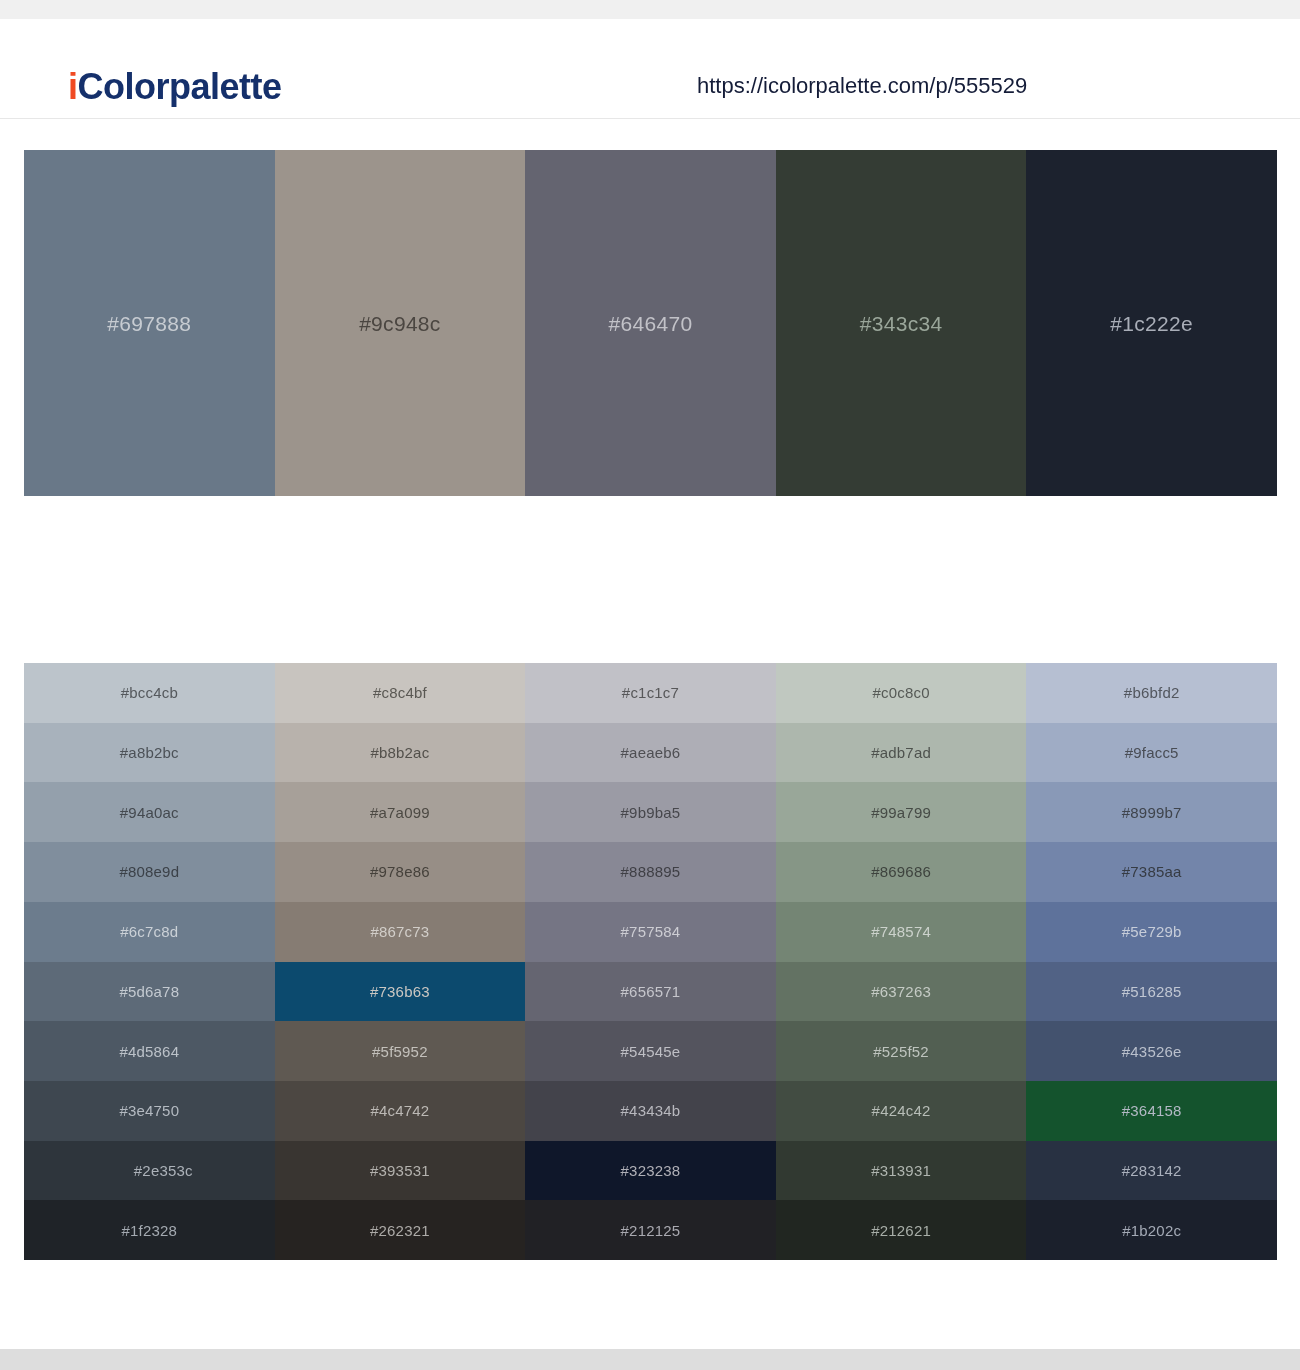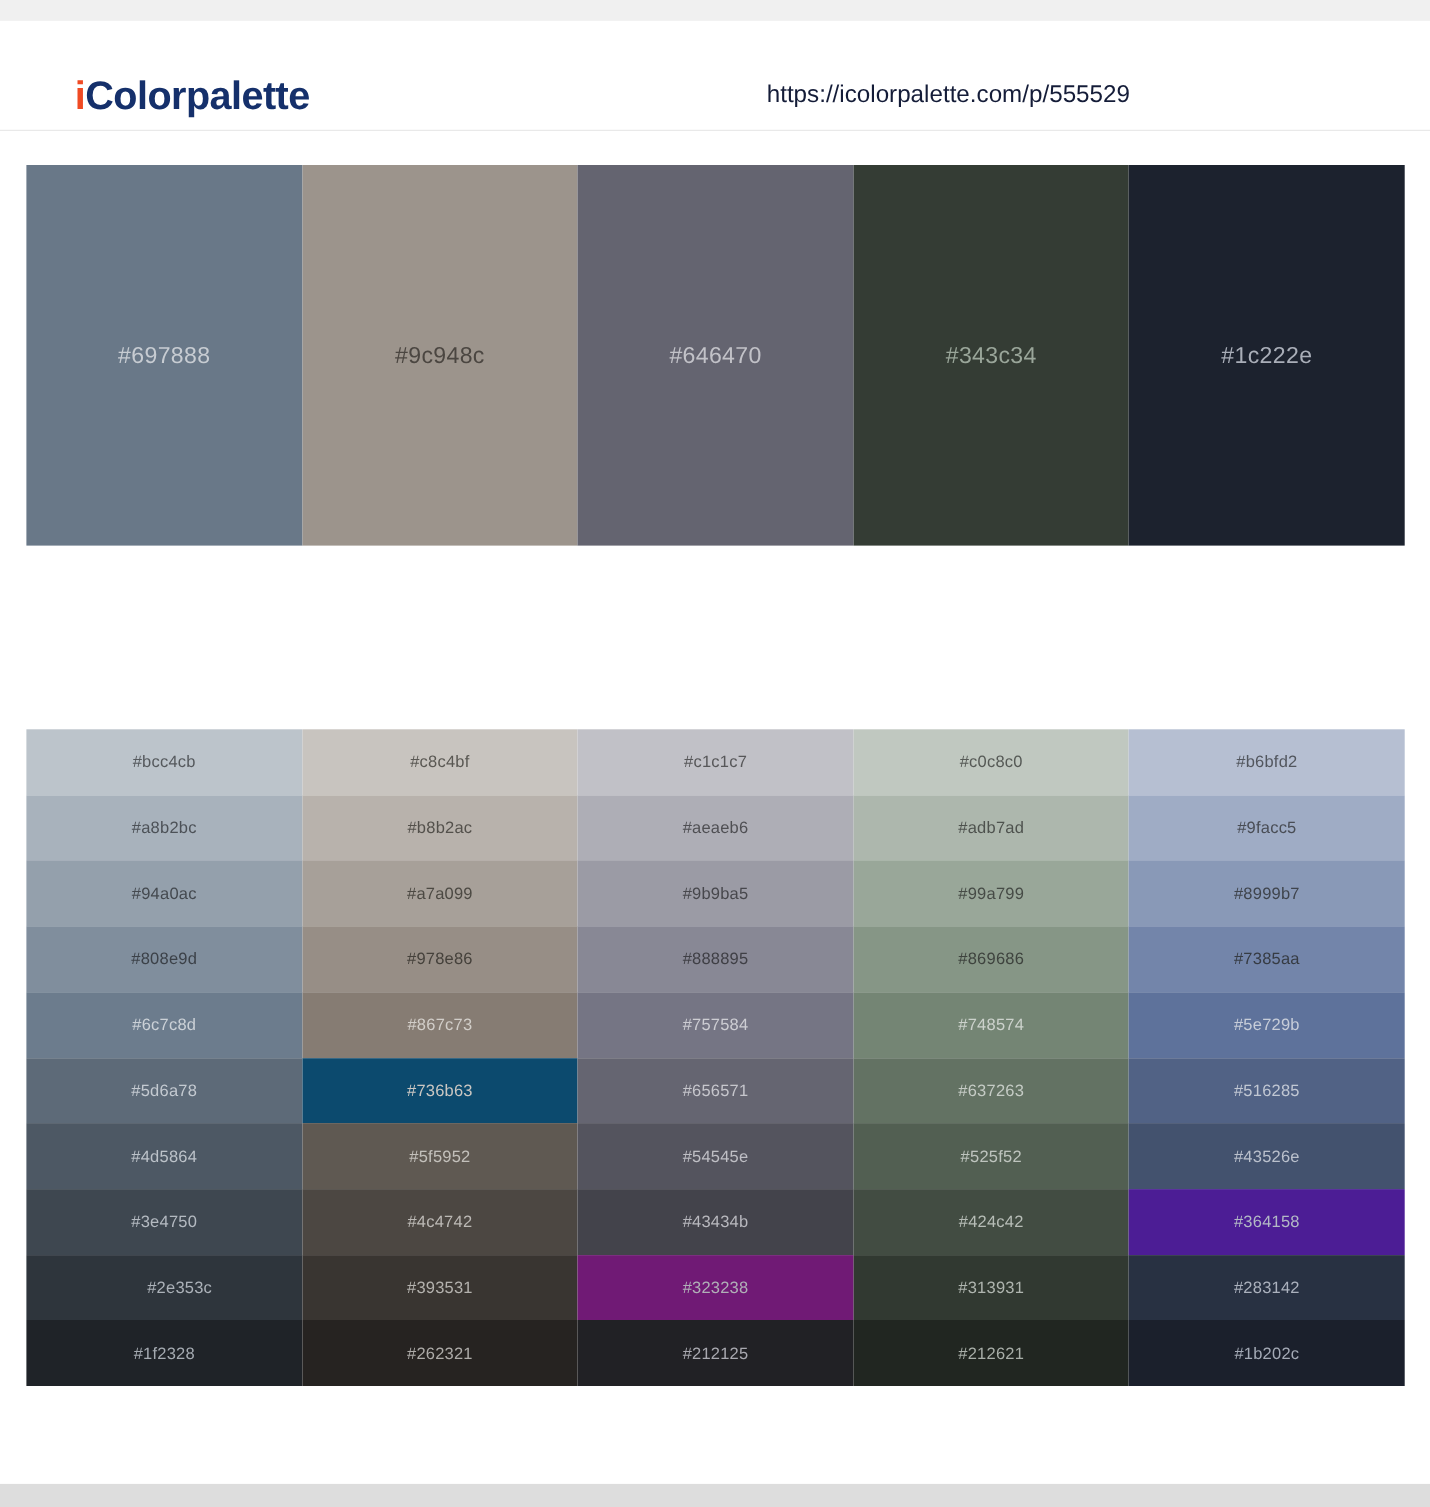--- a/index.html
+++ b/index.html
@@ -234,21 +234,21 @@
         </div>
         <div class="shade-cell" style="background: rgb(101, 101, 113);">
           <span class="hex" style="color: rgb(198, 198, 204);">#656571</span>
         </div>
         <div class="shade-cell" style="background: rgb(84, 84, 94);">
           <span class="hex" style="color: rgb(191, 191, 197);">#54545e</span>
         </div>
         <div class="shade-cell" style="background: rgb(67, 67, 75);">
           <span class="hex" style="color: rgb(184, 184, 190);">#43434b</span>
         </div>
-        <div class="shade-cell" style="background: #701a75;">
+        <div class="shade-cell" style="background: #0f172a;">
           <span class="hex" style="color: rgb(176, 176, 183);">#323238</span>
         </div>
         <div class="shade-cell" style="background: rgb(33, 33, 37);">
           <span class="hex" style="color: rgb(169, 169, 176);">#212125</span>
         </div>
       </div>
       <div class="shade-col">
         <div class="shade-cell" style="background: rgb(192, 200, 192);">
           <span class="hex" style="color: rgb(86, 90, 86);">#c0c8c0</span>
         </div>
@@ -295,21 +295,21 @@
         </div>
         <div class="shade-cell" style="background: rgb(94, 114, 155);">
           <span class="hex" style="color: rgb(199, 205, 217);">#5e729b</span>
         </div>
         <div class="shade-cell" style="background: rgb(81, 98, 133);">
           <span class="hex" style="color: rgb(193, 199, 211);">#516285</span>
         </div>
         <div class="shade-cell" style="background: rgb(67, 82, 110);">
           <span class="hex" style="color: rgb(186, 192, 204);">#43526e</span>
         </div>
-        <div class="shade-cell" style="background: #4c1d95;">
+        <div class="shade-cell" style="background: #14532d;">
           <span class="hex" style="color: rgb(179, 185, 197);">#364158</span>
         </div>
         <div class="shade-cell" style="background: rgb(40, 49, 66);">
           <span class="hex" style="color: rgb(171, 177, 189);">#283142</span>
         </div>
         <div class="shade-cell" style="background: rgb(27, 32, 44);">
           <span class="hex" style="color: rgb(164, 170, 182);">#1b202c</span>
         </div>
       </div>
     </div>

